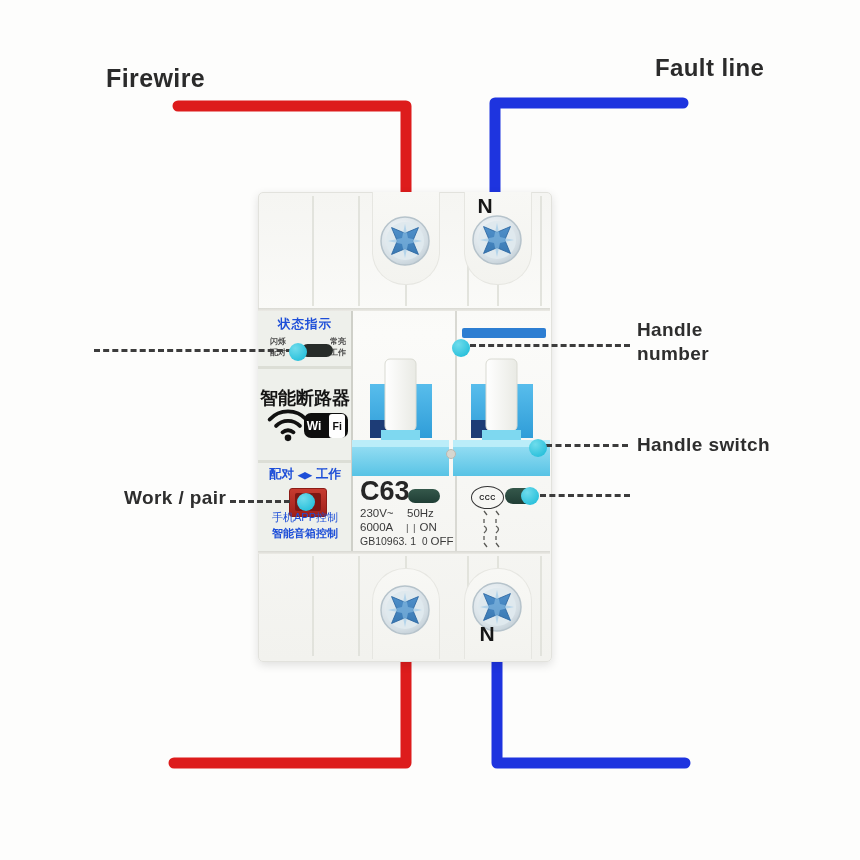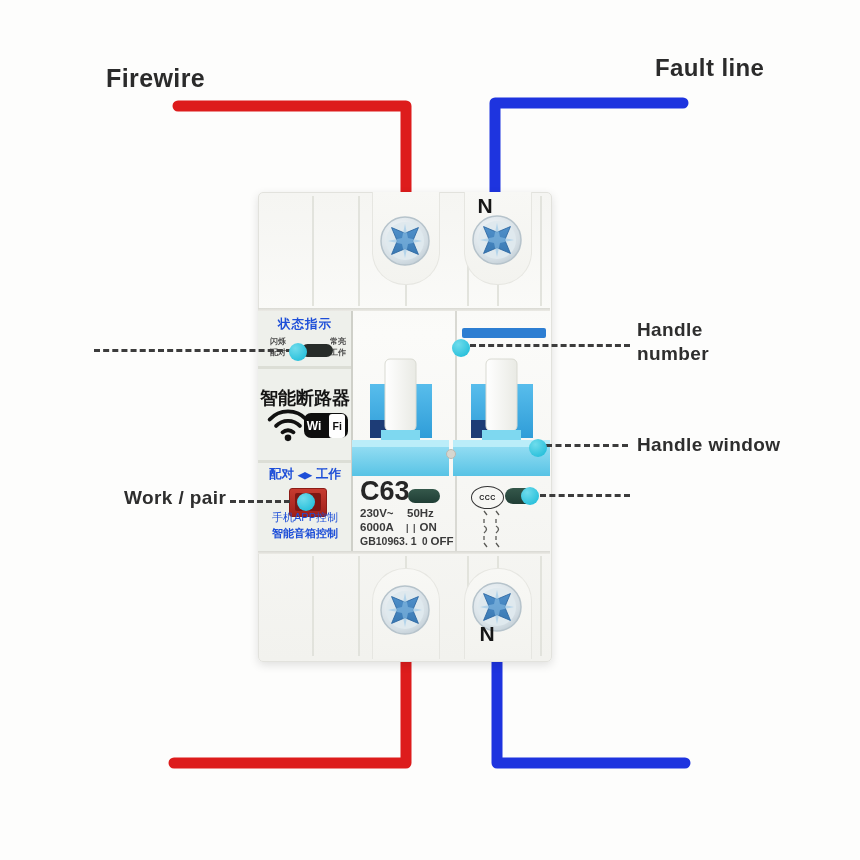--- a/index.html
+++ b/index.html
@@ -10,21 +10,21 @@
   .abs{position:absolute;}
   .callout{font-weight:bold;font-size:19px;color:#2e2e2e;letter-spacing:.4px;white-space:nowrap;}
   .dash{height:0;border-top:3px dashed #3c3c3c;}
   .marker{width:18px;height:18px;border-radius:50%;
     background:radial-gradient(circle at 35% 30%, #6fdcec, #2ec2dc 72%);}
   .cn{color:#1d4ed8;white-space:nowrap;}
   .groove{width:2px;background:#dedfd8;opacity:.85;}
   .recess{background:linear-gradient(#f8f8f5,#f3f3ef);border:1.5px solid #e6e6e1;}
   .recess.top{border-top:none;border-radius:0 0 33px 33px;}
   .recess.bottom{border-bottom:none;border-radius:33px 33px 0 0;}
-  .spec{font-size:11.5px;font-weight:bold;color:#3a3a3a;white-space:nowrap;}
+  .spec{font-size:11.5px;font-weight:normal;color:#3a3a3a;white-space:nowrap;}
   .oval{border-radius:9px;background:linear-gradient(#35584b,#203e35);}
   .nlabel{font-size:21px;font-weight:bold;color:#161616;width:30px;text-align:center;}
 </style>
 </head>
 <body>
 
 <div id="canvas">
 
   <svg class="abs" style="left:0;top:0" width="860" height="860" viewBox="0 0 860 860">
     <defs>
@@ -228,15 +228,15 @@
 
   <div class="abs callout" style="left:106px;top:64px;font-size:25px;color:#2b2b2b">Firewire</div>
   <div class="abs callout" style="left:655px;top:54px;font-size:24px;color:#2b2b2b">Fault line</div>
 
   <div class="abs callout" style="left:124px;top:487px">Work / pair</div>
 
   <div class="abs callout" style="left:637px;top:318px;line-height:24px">
     <div>Handle</div>
     <div>number</div>
   </div>
-  <div class="abs callout" style="left:637px;top:434px">Handle window</div>
+  <div class="abs callout" style="left:637px;top:434px">Handle switch</div>
 
 </div>
 
 </body></html>

